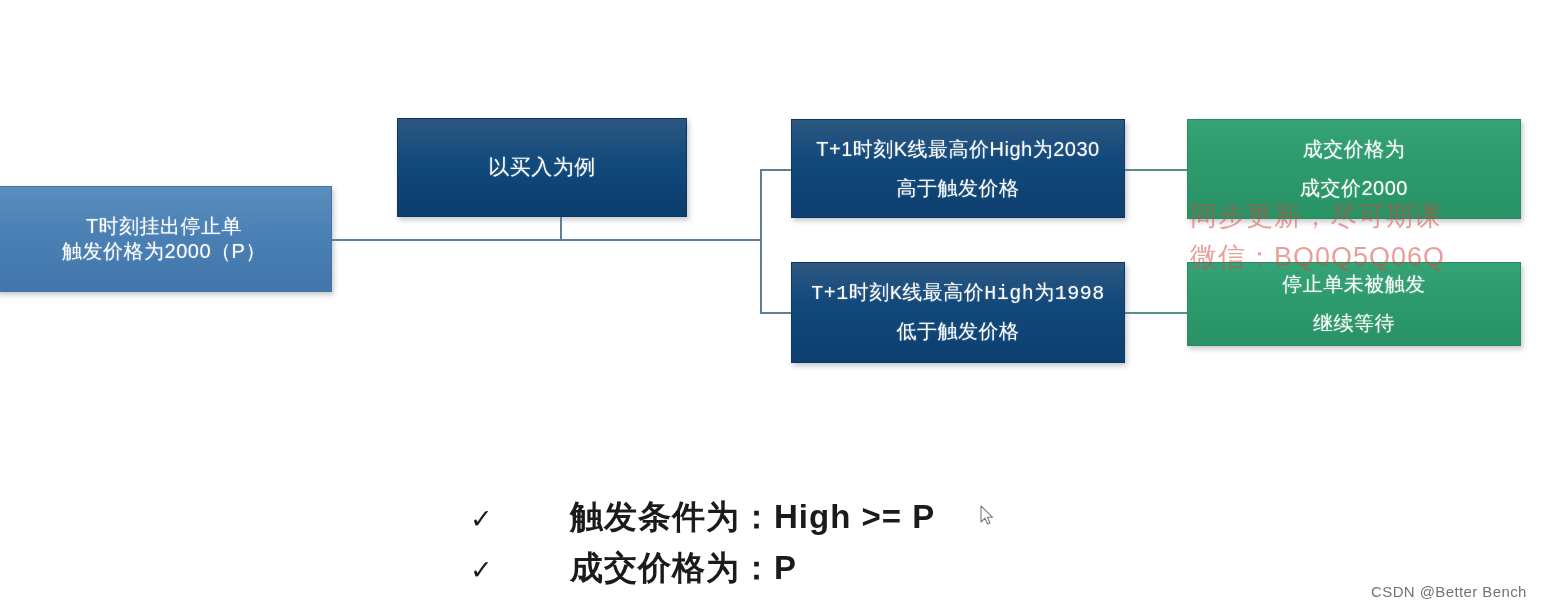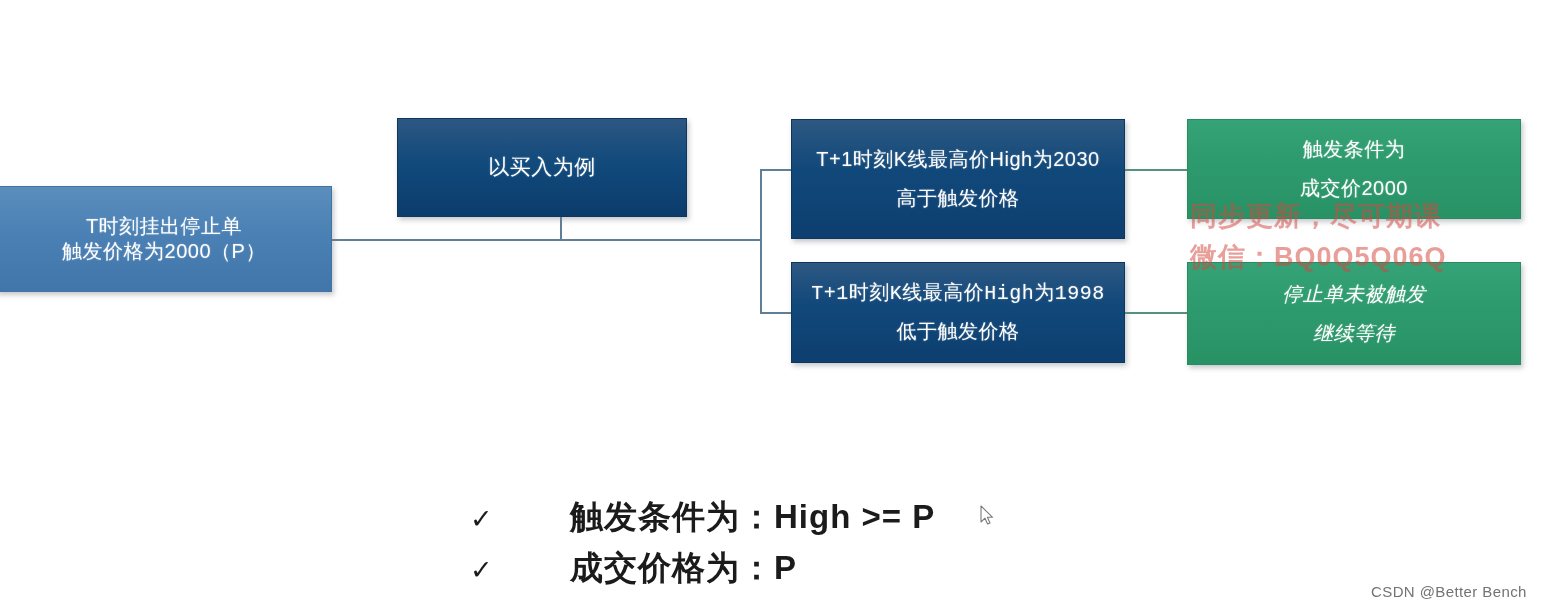--- a/index.html
+++ b/index.html
@@ -64,33 +64,33 @@
   }
 
   
   #node-high-above, #node-high-below {
     left: 791px;
     width: 334px;
     background: linear-gradient(180deg, #2d5882 0%, #11487a 42%, #0d3f70 100%);
     border: 1px solid #10365c;
     font-size: 20px;
   }
-  #node-high-above { top: 119px; height: 120px; }
+  #node-high-above { top: 119px; height: 99px; }
   #node-high-below { top: 262px; height: 101px; font-family: Liberation Mono, monospace; }
 
   
   #node-triggered, #node-not-triggered {
     left: 1187px;
     width: 334px;
     background: linear-gradient(180deg, #35a377 0%, #2d9a6d 45%, #289265 100%);
     border: 1px solid #2a8a62;
     font-size: 20px;
   }
   #node-triggered { top: 119px; height: 100px; }
-  #node-not-triggered { top: 262px; height: 103px; font-style: italic; }
+  #node-not-triggered { top: 262px; height: 84px; }
 
   
   .conn {
     position: absolute;
     background: #5f7f99;
     z-index: 2;
   }
   .conn.green { background: #56917f; }
 
   
@@ -140,21 +140,21 @@
   }
 
   
   #watermark-red {
     position: absolute;
     left: 1190px; top: 196px;
     z-index: 8;
     color: #d4483f;
     opacity: 0.52;
     font-size: 27px;
-    font-weight: bold;
+    font-weight: normal;
     line-height: 1.5;
     letter-spacing: 1px;
     white-space: nowrap;
     filter: blur(0.6px);
     pointer-events: none;
   }
   #watermark-csdn {
     position: absolute;
     left: 1371px; top: 583px;
     color: #737373;
@@ -189,21 +189,21 @@
     <div class="line">T+1时刻K线最高价High为2030</div>
     <div class="line">高于触发价格</div>
   </div>
 
   <div class="node" id="node-high-below">
     <div class="line">T+1时刻K线最高价High为1998</div>
     <div class="line">低于触发价格</div>
   </div>
 
   <div class="node" id="node-triggered">
-    <div class="line">触发条件为</div>
+    <div class="line">成交价格为</div>
     <div class="line">成交价2000</div>
   </div>
 
   <div class="node" id="node-not-triggered">
     <div class="line">停止单未被触发</div>
     <div class="line">继续等待</div>
   </div>
 
   <div id="watermark-red">
     <div>同步更新，尽可期课</div>

